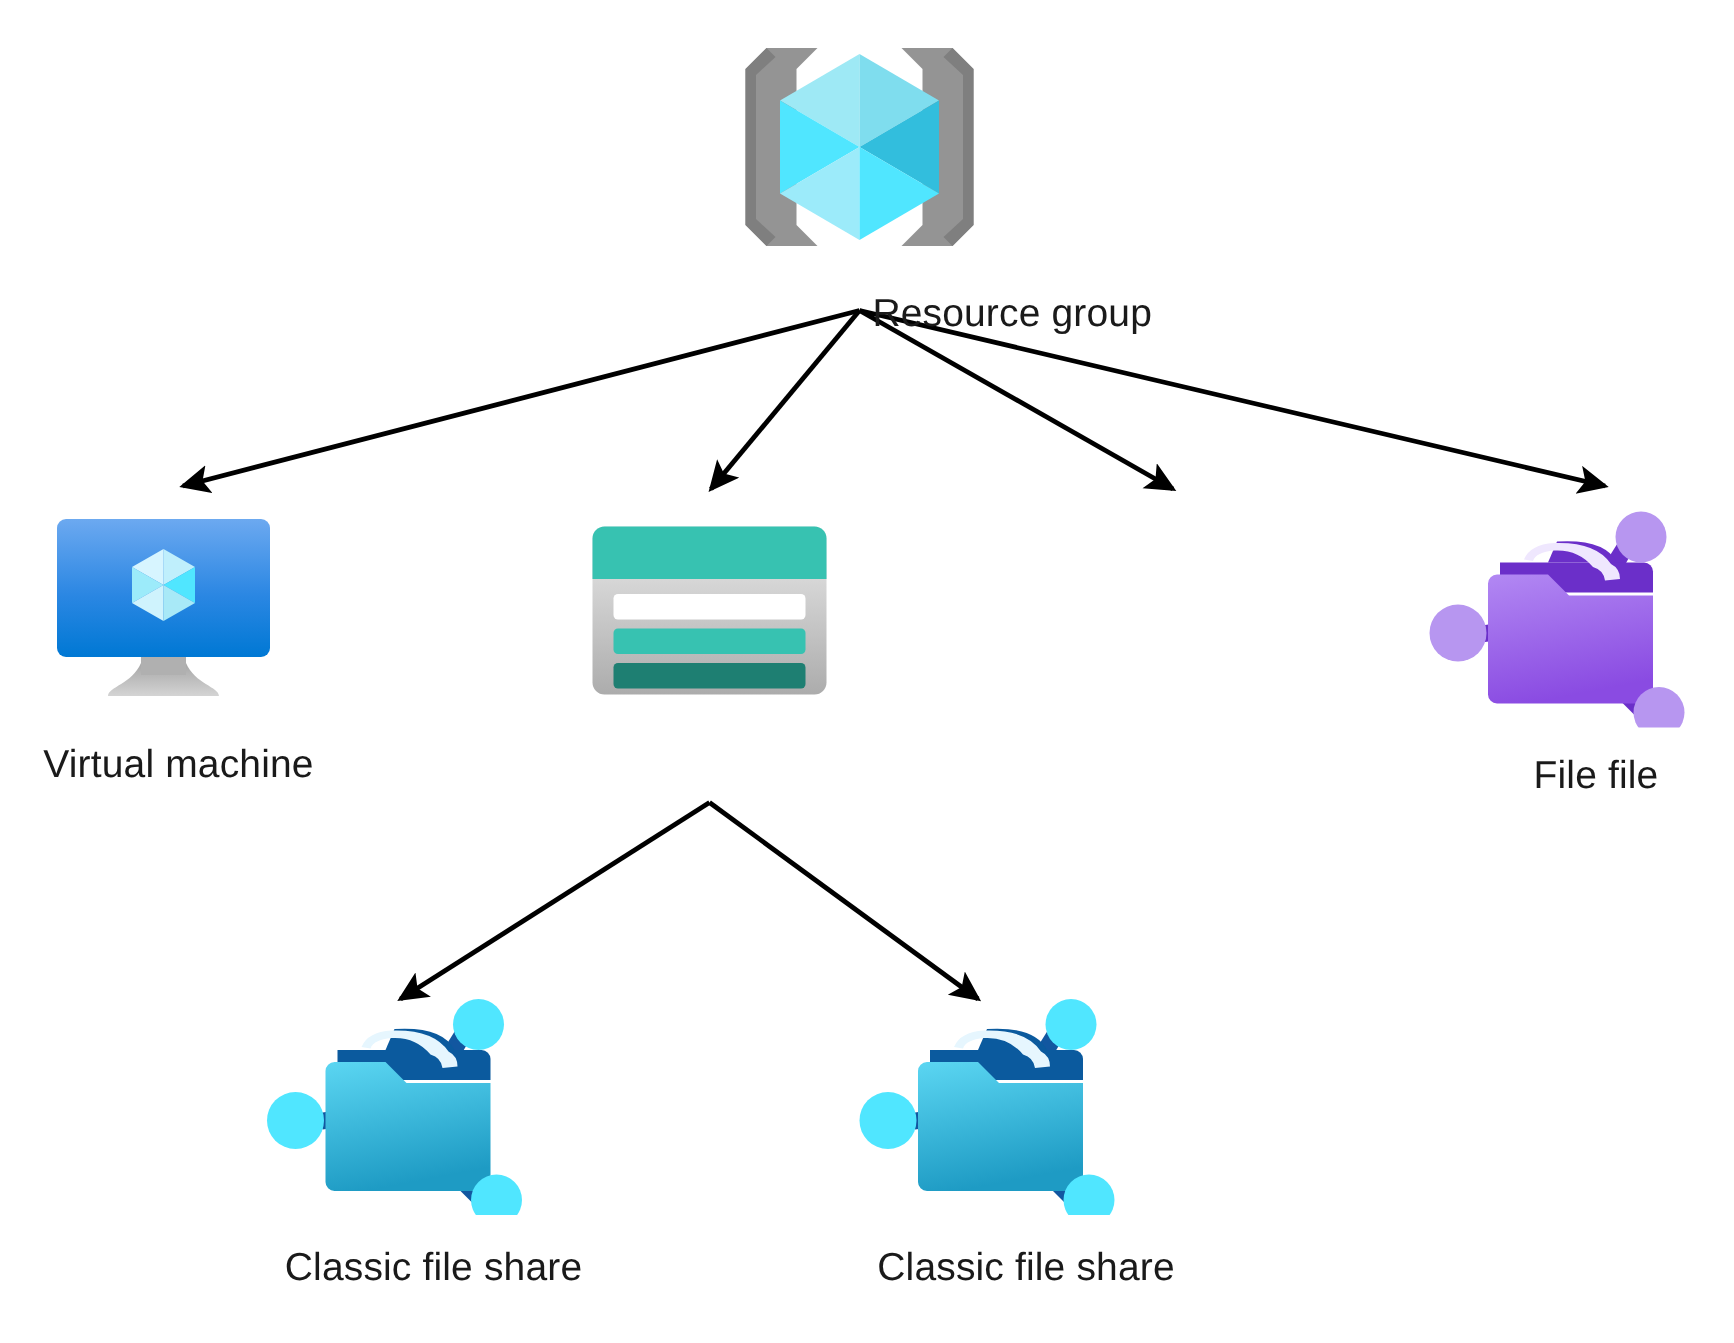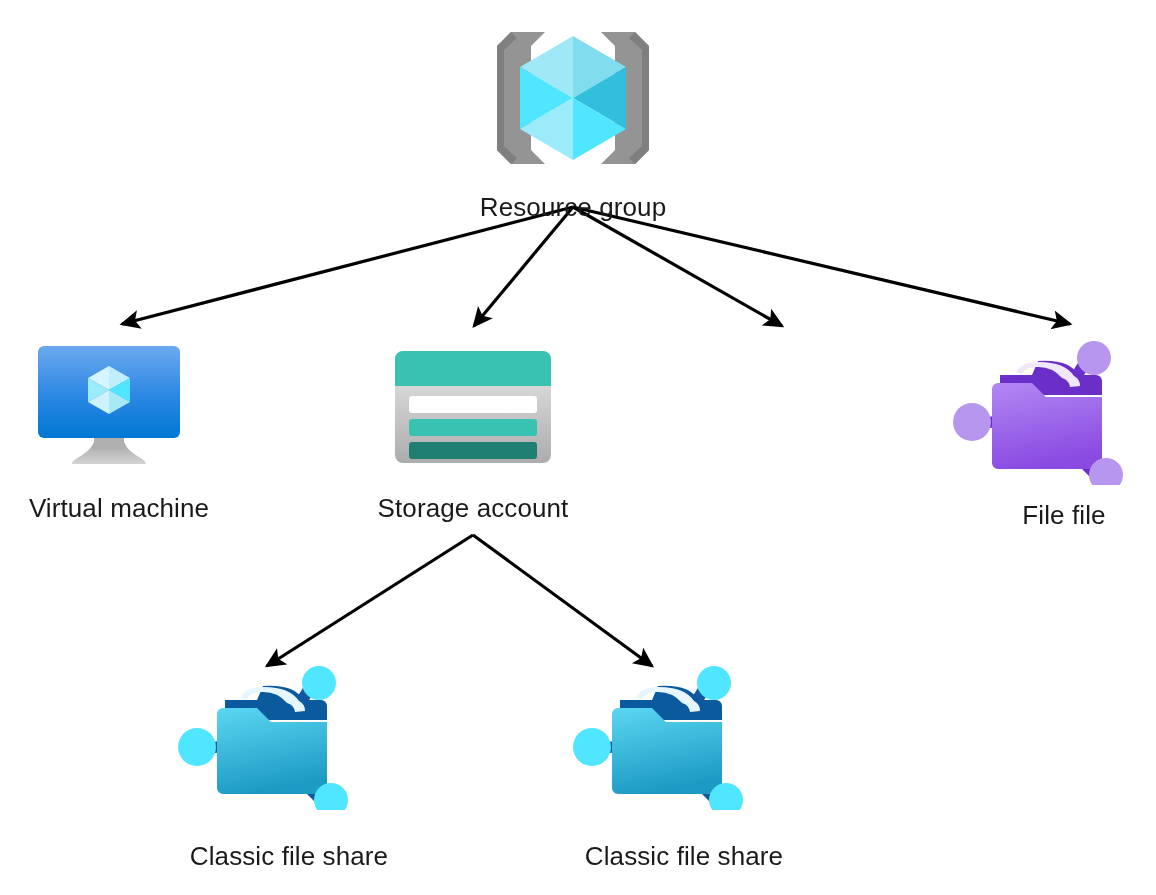--- a/index.html
+++ b/index.html
@@ -40,32 +40,32 @@
   .node-label {
     font-family: "Liberation Sans", sans-serif;
     font-size: 26px;
     line-height: 30px;
     color: #1a1a1a;
     white-space: nowrap;
     text-align: center;
     letter-spacing: 0.1px;
   }
   
-  #node-resource-group { left: 378px; top: 18px; width: 390px; }
+  #node-resource-group { left: 378px; top: 18px; width: 390px; align-items: flex-end; }
   #node-resource-group .node-label { margin-top: 10px; }
 
   #node-virtual-machine { left: 0px;    top: 338px; width: 238px; }
   #node-storage-account { left: 308px;  top: 343px; width: 330px; }
   #node-disk           { left: 660px;  top: 343px; width: 260px; }
   #node-file-share     { left: 930px;  top: 335px; width: 268px; }
   .tier2 .node-label { margin-top: 11px; }
 
   #node-classic-share-1 { left: 130px; top: 660px; width: 318px; }
   #node-classic-share-2 { left: 525px; top: 660px; width: 318px; }
-  .tier3 .node-label { margin-top: 27px; }
+  .tier3 .node-label { margin-top: 14px; }
 </style>
 </head>
 <body>
 
 <div id="diagram-root">
 
   <svg class="edges-layer" viewBox="0 0 1156 895" width="1156" height="895" aria-hidden="true">
     <defs>
       <marker id="arrowhead" markerWidth="7" markerHeight="7" refX="5.6" refY="3" orient="auto" markerUnits="strokeWidth">
         <path d="M0,0 L6.4,3 L0,6 L1.4,3 Z" fill="#000000"></path>
@@ -142,21 +142,20 @@
             <stop offset="100%" stop-color="#ACACAC"></stop>
           </linearGradient>
         </defs>
         <path d="M95 8 h140 a8 8 0 0 1 8 8 v96 a8 8 0 0 1 -8 8 h-140 a8 8 0 0 1 -8 -8 v-96 a8 8 0 0 1 8 -8 z" fill="url(#saBody)"></path>
         <path d="M95 8 h140 a8 8 0 0 1 8 8 v27 h-156 v-27 a8 8 0 0 1 8 -8 z" fill="#37C2B1"></path>
         <rect x="101" y="53" width="128" height="17" rx="3" fill="#FFFFFF"></rect>
         <rect x="101" y="76" width="128" height="17" rx="3" fill="#37C2B1"></rect>
         <rect x="101" y="99" width="128" height="17" rx="3" fill="#1E7F72"></rect>
       </svg>
     </div>
-    <div class="node-label">Storage account</div>
   </div>
 
 
   <div class="node tier2" id="node-file-share">
     <div class="node-icon">
       <svg width="268" height="150" viewBox="0 0 268 150">
         <defs>
           <linearGradient id="fsFront" x1="0" y1="0" x2="0.25" y2="1">
             <stop offset="0%" stop-color="#B288F3"></stop>
             <stop offset="100%" stop-color="#8A4BE2"></stop>

